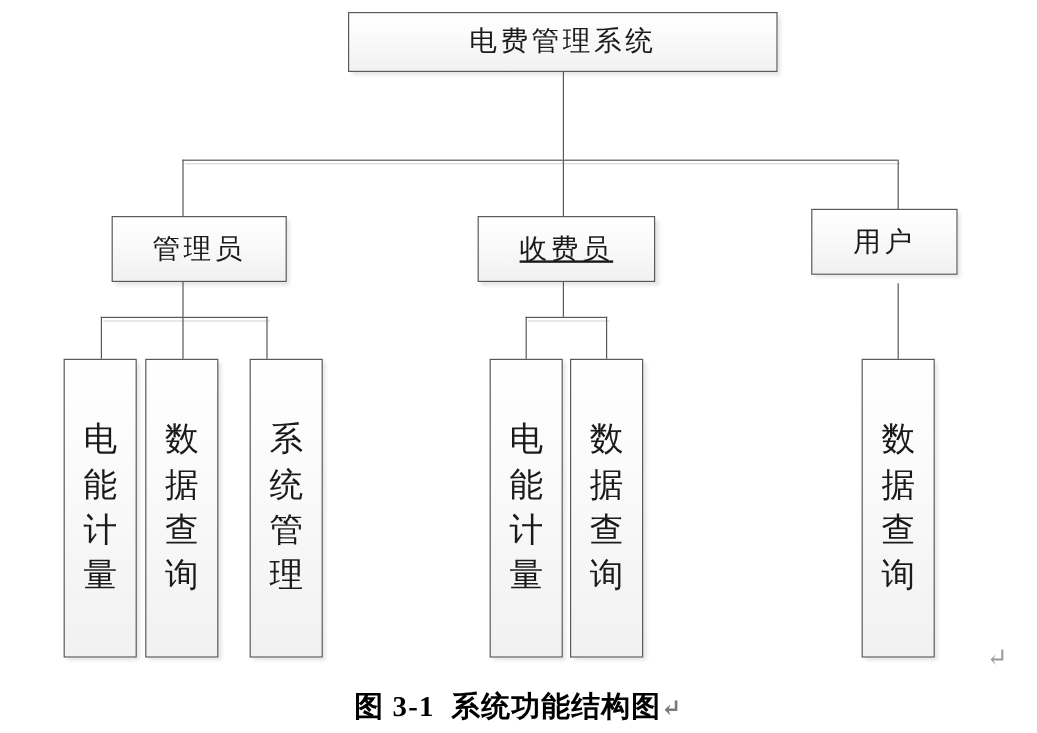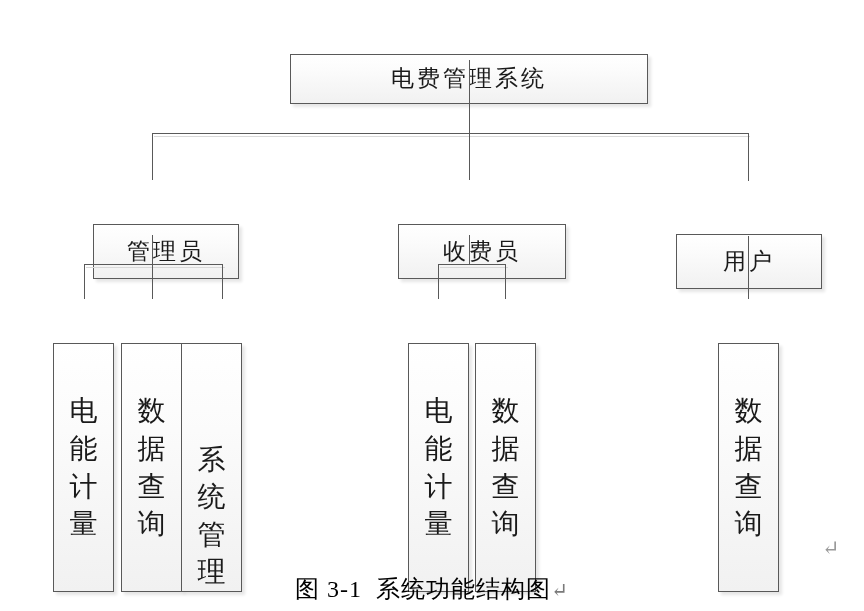--- a/index.html
+++ b/index.html
@@ -24,21 +24,20 @@
     position: absolute;
     box-sizing: border-box;
     border: 1px solid #595959;
     background: linear-gradient(to bottom, #ffffff 0%, #fbfbfb 35%, #f1f1f1 100%);
     box-shadow: 3px 3px 3px rgba(0,0,0,0.10);
     display: flex;
     align-items: center;
     justify-content: center;
     text-align: center;
     color: #1a1a1a;
-    margin-top: 44px;
   }
   .node.horiz {
     font-size: 23px;
     letter-spacing: 3px;
     line-height: 1.1;
   }
   
   .node.vert {
     font-size: 28px;
     line-height: 1.34;
@@ -66,20 +65,21 @@
   #caption {
     position: absolute;
     left: 0;
     right: 0;
     bottom: 6px;
     text-align: center;
     font-size: 24px;
     letter-spacing: 1px;
     color: #000000;
     white-space: nowrap;
+    font-weight: bold;
   }
   #caption .pilcrow {
     color: #7a7a7a;
     font-size: 20px;
   }
   .return-mark {
     position: absolute;
     color: #9a9a9a;
     font-size: 21px;
     line-height: 1;
@@ -100,25 +100,25 @@
   <div class="line h shadow" style="left:154px; top:136px; width:596px; height:1px;"></div>
 
   <div class="line v" style="left:152px; top:133px; width:1px; height:47px;"></div>
   <div class="line v" style="left:469px; top:133px; width:1px; height:47px;"></div>
   <div class="line v" style="left:748px; top:133px; width:1px; height:48px;"></div>
 
   <div class="node horiz" style="left:93px; top:180px; width:146px; height:55px;">
     <span>管理员</span>
   </div>
 
-  <div class="node horiz" style="left:398px; top:180px; width:168px; height:55px;">
+  <div class="node horiz" style="left:398px; top:180px; width:148px; height:55px;text-decoration:underline;">
     <span>收费员</span>
   </div>
 
-  <div class="node horiz" style="left:676px; top:190px; width:146px; height:55px;">
+  <div class="node horiz" style="left:676px; top:174px; width:122px; height:55px;">
     <span>用户</span>
   </div>
 
   <div class="line v" style="left:152px; top:235px; width:1px; height:29px;"></div>
   <div class="line h" style="left:84px; top:264px; width:139px; height:1px;"></div>
   <div class="line h shadow" style="left:86px; top:267px; width:139px; height:1px;"></div>
   <div class="line v" style="left:84px; top:264px; width:1px; height:35px;"></div>
   <div class="line v" style="left:152px; top:264px; width:1px; height:35px;"></div>
   <div class="line v" style="left:222px; top:264px; width:1px; height:35px;"></div>
 
@@ -131,21 +131,21 @@
   <div class="line v" style="left:748px; top:236px; width:1px; height:63px;"></div>
 
   <div class="node vert" style="left:53px; top:299px; width:61px; height:249px;">
     <span class="vlabel">电能计量</span>
   </div>
 
   <div class="node vert" style="left:121px; top:299px; width:61px; height:249px;">
     <span class="vlabel">数据查询</span>
   </div>
 
-  <div class="node vert" style="left:181px; top:299px; width:61px; height:249px;align-items:flex-end;">
+  <div class="node vert" style="left:208px; top:299px; width:61px; height:249px;">
     <span class="vlabel">系统管理</span>
   </div>
 
   <div class="node vert" style="left:408px; top:299px; width:61px; height:249px;">
     <span class="vlabel">电能计量</span>
   </div>
 
   <div class="node vert" style="left:475px; top:299px; width:61px; height:249px;">
     <span class="vlabel">数据查询</span>
   </div>

